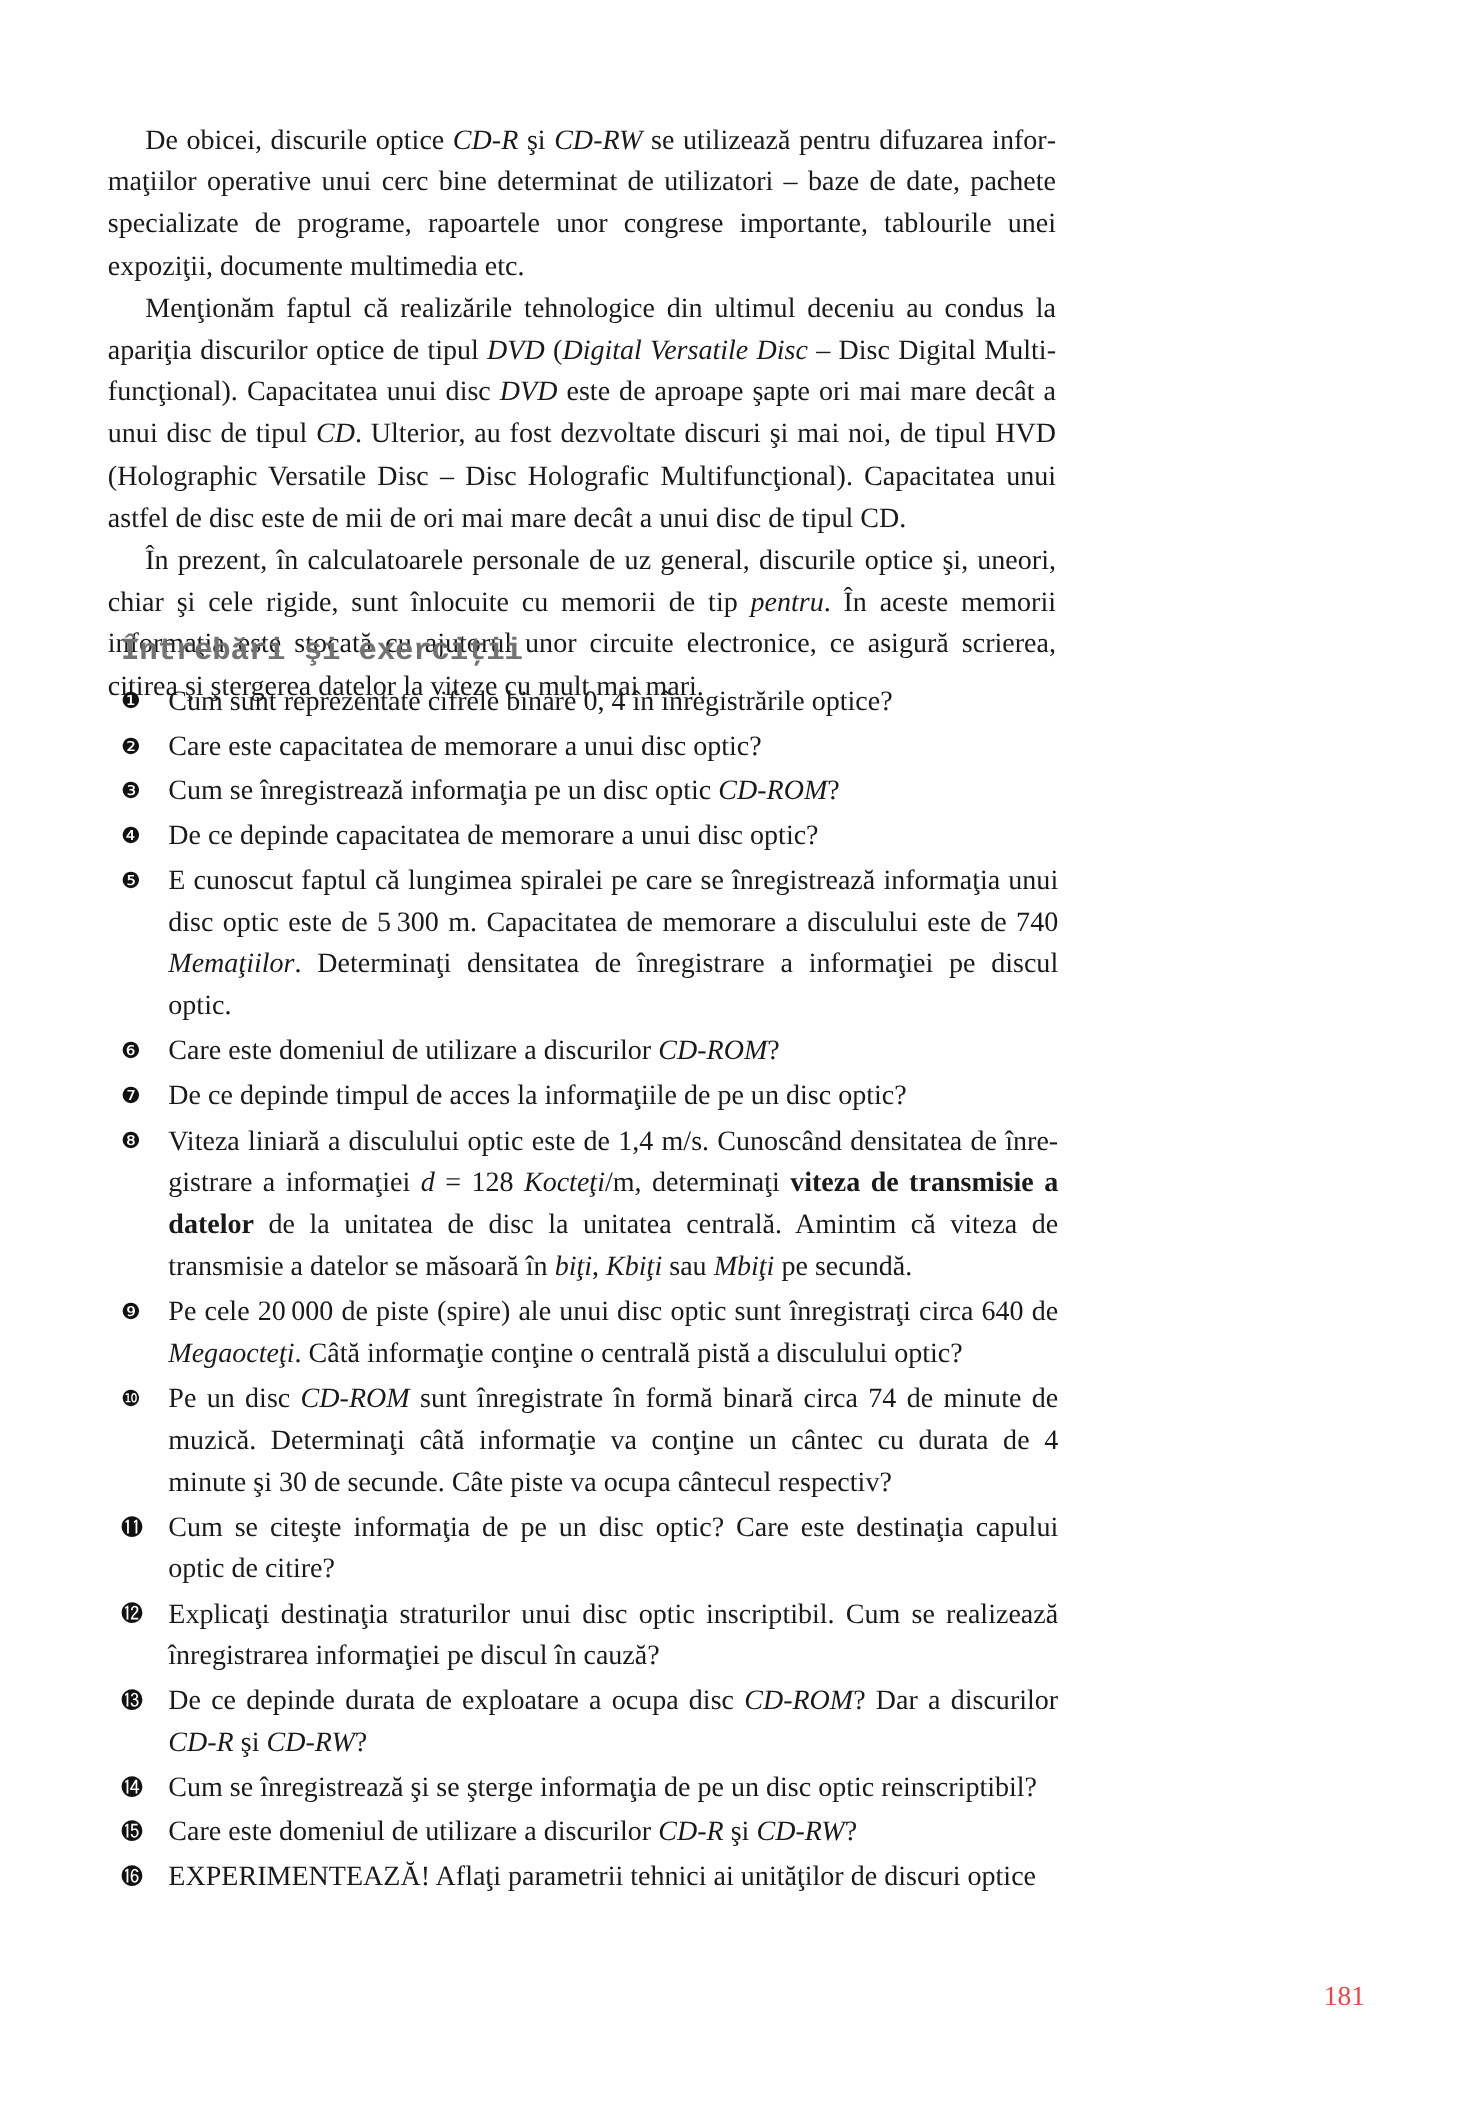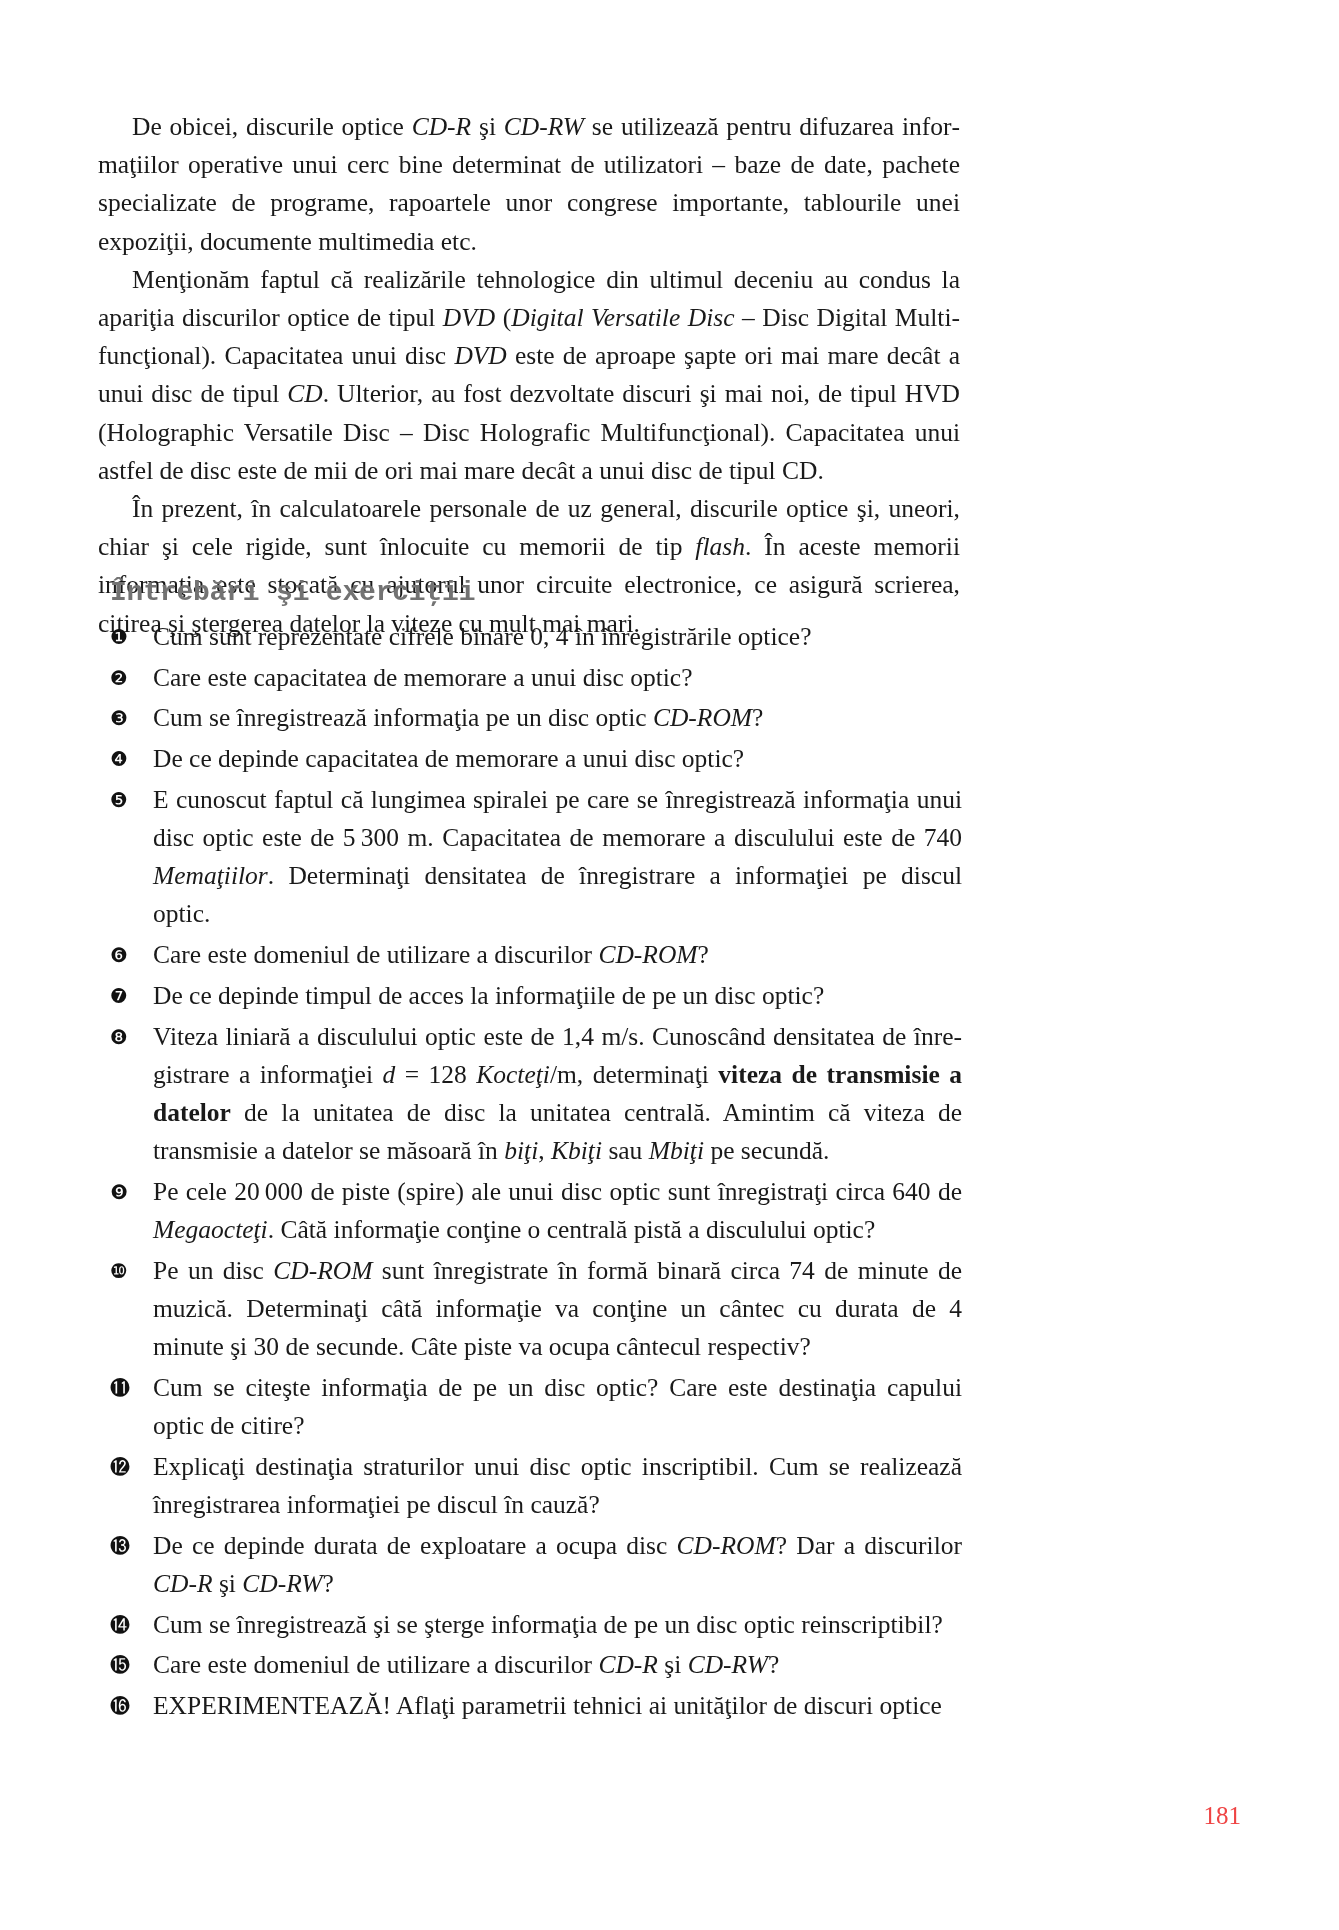--- a/index.html
+++ b/index.html
@@ -89,21 +89,21 @@
   }
 </style>
 </head>
 <body>
 
 <div class="page">
 
   <div class="content">
     <p class="body-par"><span>De obicei, discurile optice </span><i>CD-R</i><span> şi </span><i>CD-RW</i><span> se utilizează pentru difuzarea infor­maţiilor operative unui cerc bine determinat de utilizatori – baze de date, pachete specializate de programe, rapoartele unor congrese importante, tablourile unei expoziţii, documente multimedia etc.</span></p>
     <p class="body-par"><span>Menţionăm faptul că realizările tehnologice din ultimul deceniu au condus la apariţia discurilor optice de tipul </span><i>DVD</i><span> (</span><i>Digital Versatile Disc</i><span> – Disc Digital Multi­funcţional). Capacitatea unui disc </span><i>DVD</i><span> este de aproape şapte ori mai mare decât a unui disc de tipul </span><i>CD</i><span>. Ulterior, au fost dezvoltate discuri şi mai noi, de tipul HVD (Holographic Versatile Disc – Disc Holografic Multifuncţional). Capacitatea unui astfel de disc este de mii de ori mai mare decât a unui disc de tipul CD.</span></p>
-    <p class="body-par"><span>În prezent, în calculatoarele personale de uz general, discurile optice şi, une­ori, chiar şi cele rigide, sunt înlocuite cu memorii de tip </span><i>flash</i><span>. În aceste memorii informaţia este stocată cu ajutorul unor circuite electronice, ce asigură scrierea, citirea şi ştergerea datelor la viteze cu mult mai mari.</span></p>
+    <p class="body-par"><span>În prezent, în calculatoarele personale de uz general, discurile optice şi, une­ori, chiar şi cele rigide, sunt înlocuite cu memorii de tip </span><i>pentru</i><span>. În aceste memorii informaţia este stocată cu ajutorul unor circuite electronice, ce asigură scrierea, citirea şi ştergerea datelor la viteze cu mult mai mari.</span></p>
   </div>
 
   <h2 class="section-heading">Întrebări şi exerciţii</h2>
 
   <ol class="ex-list" id="exercise-list">
       <li class="ex-item">
         <span class="ex-marker">❶</span>
         <span class="ex-text"><span>Cum sunt reprezentate cifrele binare 0, 4 în înregistrările optice?</span></span>
       </li>
       <li class="ex-item">

